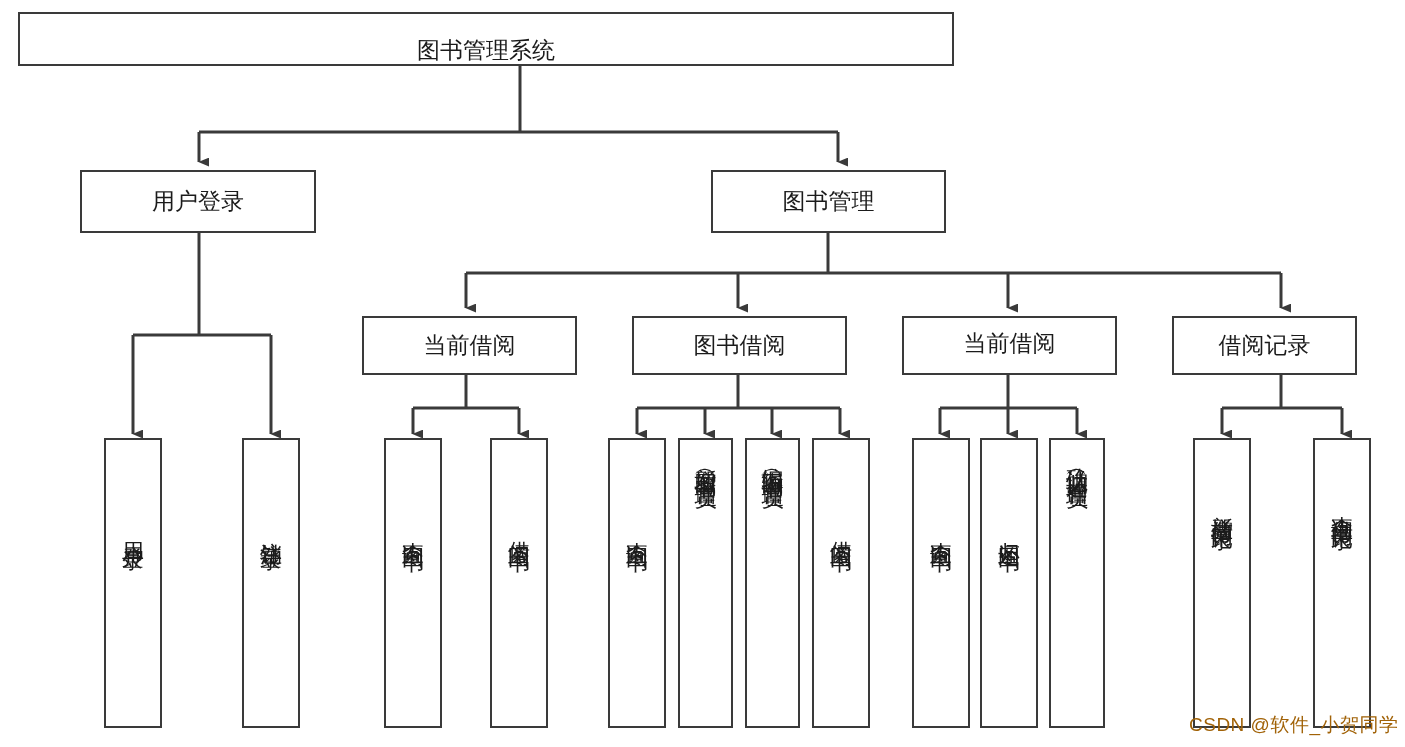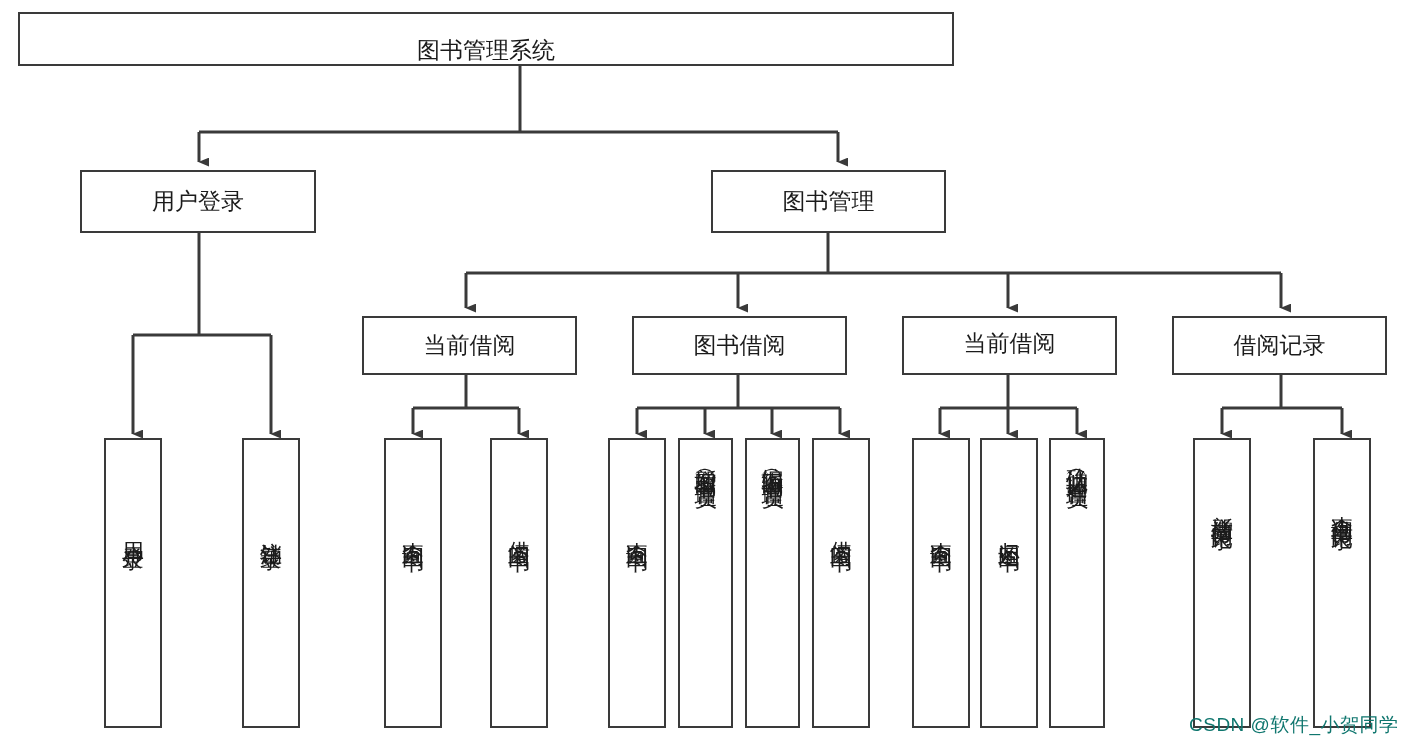--- a/index.html
+++ b/index.html
@@ -58,21 +58,21 @@
     margin-top: 48px;
   }
   .node.vert.midshort .vtext {
     margin-top: 74px;
   }
   .watermark {
     position: absolute;
     left: 1189px;
     top: 712px;
     font-size: 19px;
-    color: #0f766e;
+    color: #a16207;
     white-space: nowrap;
     letter-spacing: 0.5px;
   }
 </style>
 </head>
 <body>
 
 <div id="canvas">
 
   <svg id="wires" viewBox="0 0 1405 747" xmlns="http://www.w3.org/2000/svg">
@@ -138,21 +138,21 @@
 
   <div class="node horiz" style="left:362px; top:316px; width:215px; height:59px;">
     <span>当前借阅</span>
   </div>
   <div class="node horiz" style="left:632px; top:316px; width:215px; height:59px;">
     <span>图书借阅</span>
   </div>
   <div class="node horiz" style="left:902px; top:316px; width:215px; height:59px;font-family:Liberation Mono, monospace;">
     <span>当前借阅</span>
   </div>
-  <div class="node horiz" style="left:1172px; top:316px; width:215px; height:59px;">
+  <div class="node horiz" style="left:1172px; top:316px; width:185px; height:59px;">
     <span>借阅记录</span>
   </div>
 
   <div class="node vert midshort" style="left:104px; top:438px; width:58px; height:290px;">
     <span class="vtext">用户登录</span>
   </div>
   <div class="node vert midshort" style="left:242px; top:438px; width:58px; height:290px;">
     <span class="vtext">注销登录</span>
   </div>
 

